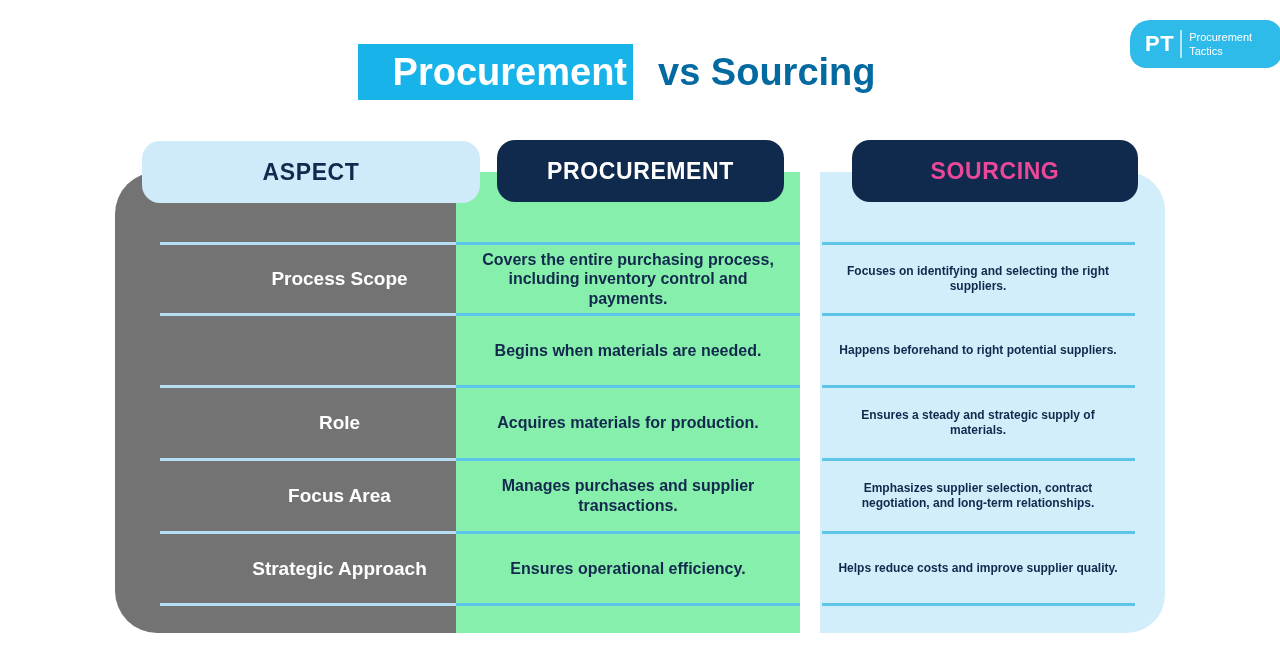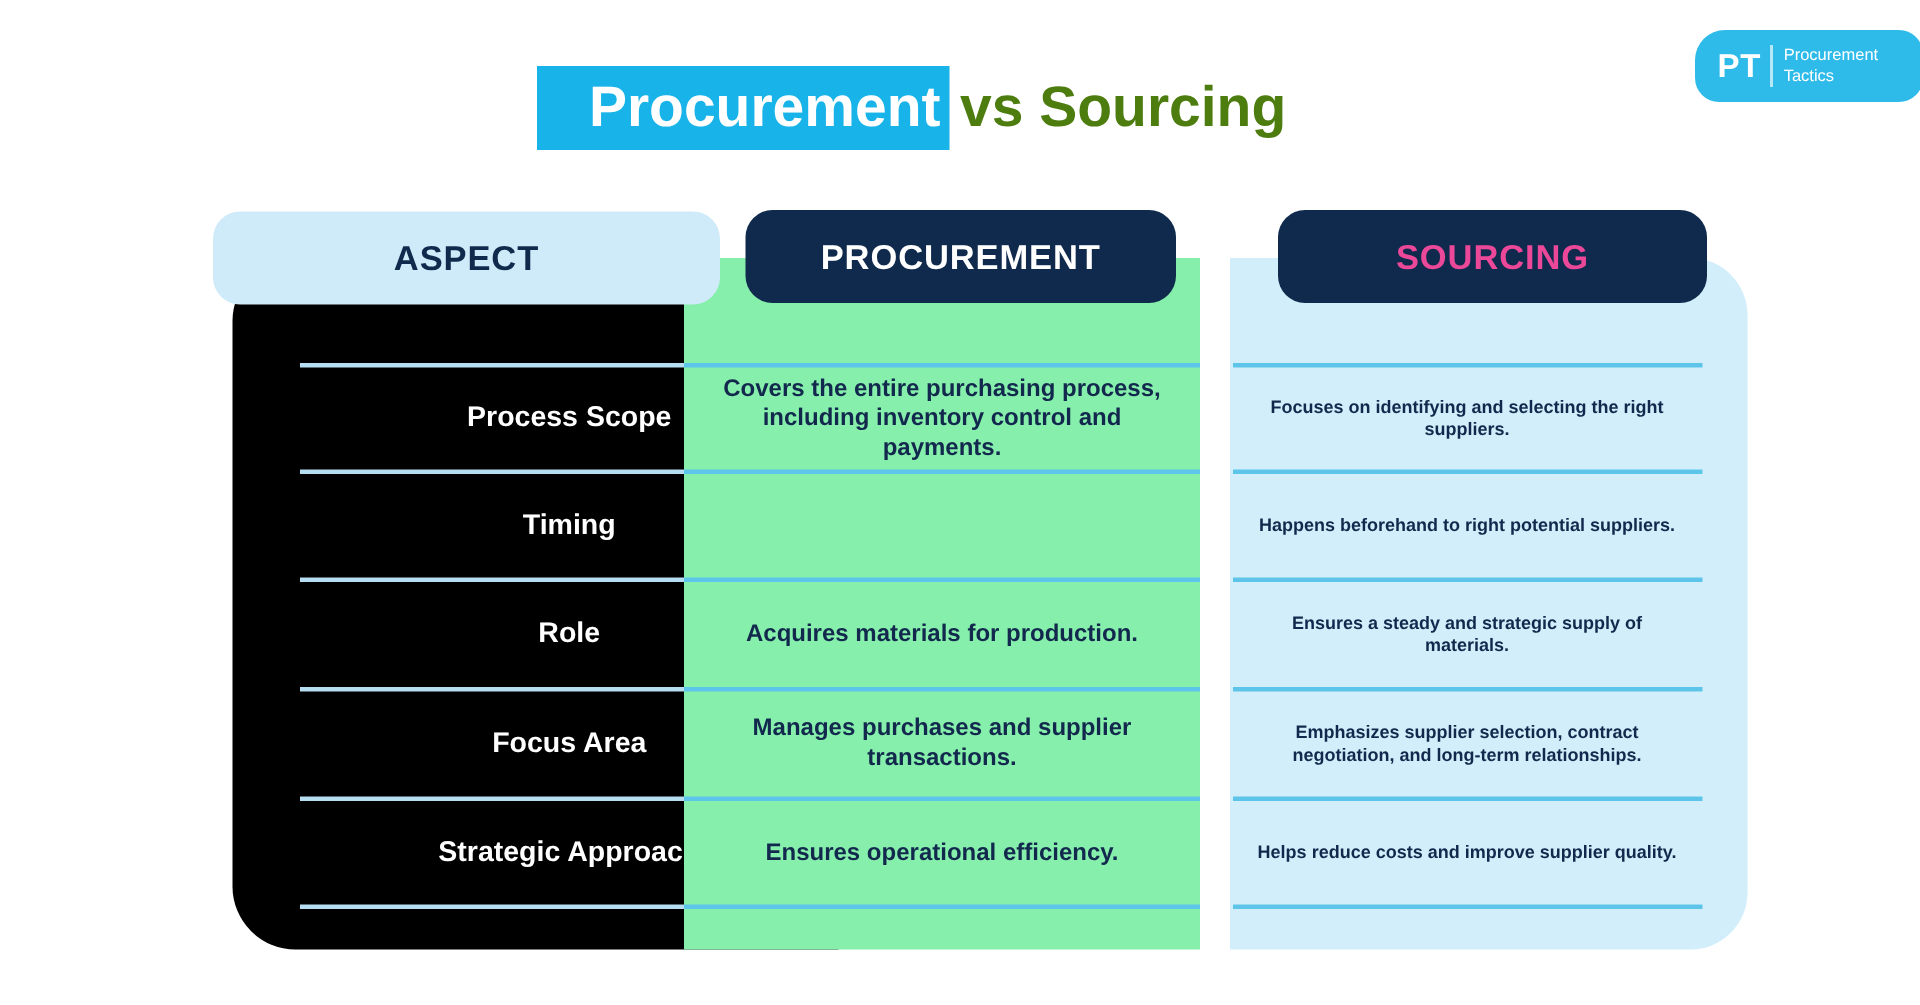--- a/index.html
+++ b/index.html
@@ -17,39 +17,39 @@
     display: flex; align-items: center;
   }
   .title-highlight {
     display: inline-flex; width: 275px; height: 56px;
     background: #18b3e8; color: #ffffff;
     font-size: 38px; font-weight: 700;
     align-items: center; justify-content: flex-end;
     padding-right: 6px;
   }
   .title-rest {
-    color: #4d7c0f; font-size: 38px; font-weight: 700;
-    margin-left: 7px; white-space: nowrap;
+    color: #0369a1; font-size: 38px; font-weight: 700;
+    margin-left: 25px; white-space: nowrap;
   }
 
   
   .logo {
     position: absolute; left: 1130px; top: 20px; width: 152px; height: 48px;
     background: #2fbbe9; border-radius: 20px 16px 16px 16px;
     display: flex; align-items: center; padding: 0 10px 0 15px;
   }
   .logo-abbr { color: #ffffff; font-size: 22px; font-weight: 700; letter-spacing: 0.5px; }
   .logo-divider { width: 2px; height: 28px; background: rgba(255,255,255,0.65); margin: 0 7px 0 6px; }
   .logo-name { display: flex; flex-direction: column; color: #ffffff; font-size: 11px; line-height: 1.3; font-weight: 400; }
 
   
   .panel { position: absolute; top: 172px; height: 461px; }
   .panel-aspect {
     left: 115px; width: 404px;
-    background: #000000; border-radius: 42px 0 0 42px; margin-left: 40px;
+    background: #737373; border-radius: 42px 0 0 42px;
   }
   .panel-proc { left: 456px; width: 344px; background: #86efac; }
   .panel-src  {
     left: 820px; width: 345px; background: #d2eefa;
     border-radius: 0 38px 38px 0;
   }
 
   
   .hdr {
     position: absolute; top: 140px; height: 62px;
@@ -114,34 +114,34 @@
   </div>
 
   <div class="panel panel-aspect">
     <div class="line l1"></div>
     <div class="line l2"></div>
     <div class="line l3"></div>
     <div class="line l4"></div>
     <div class="line l5"></div>
     <div class="line l6"></div>
     <div class="row r1">Process Scope</div>
-    <div class="row r2">Timing</div>
     <div class="row r3">Role</div>
     <div class="row r4">Focus Area</div>
     <div class="row r5">Strategic Approach</div>
   </div>
 
   <div class="panel panel-proc">
     <div class="line l1"></div>
     <div class="line l2"></div>
     <div class="line l3"></div>
     <div class="line l4"></div>
     <div class="line l5"></div>
     <div class="line l6"></div>
     <div class="row r1">Covers the entire purchasing process, including inventory control and payments.</div>
+    <div class="row r2">Begins when materials are needed.</div>
     <div class="row r3">Acquires materials for production.</div>
     <div class="row r4">Manages purchases and supplier transactions.</div>
     <div class="row r5">Ensures operational efficiency.</div>
   </div>
 
   <div class="panel panel-src">
     <div class="line l1"></div>
     <div class="line l2"></div>
     <div class="line l3"></div>
     <div class="line l4"></div>

